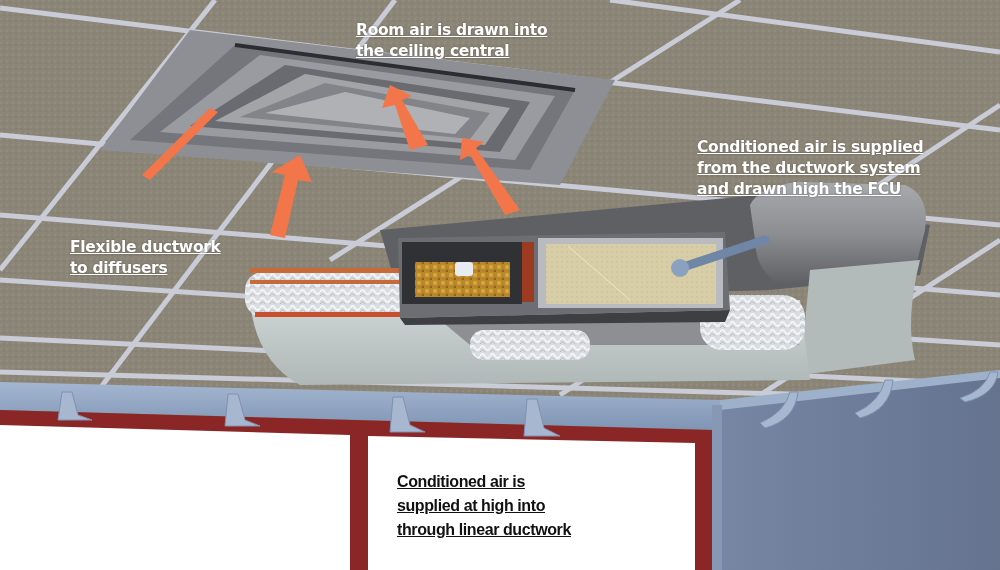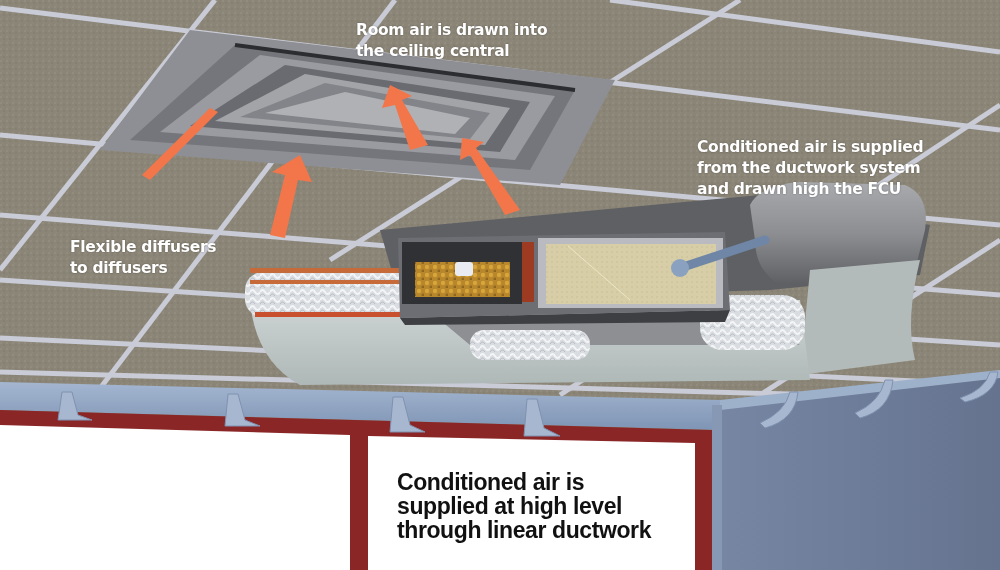--- a/index.html
+++ b/index.html
@@ -1,20 +1,20 @@
 <!DOCTYPE html>
 <html><head>
 <meta charset="utf-8">
 <style>
   html,body{margin:0;padding:0;}
   body{width:1000px;height:570px;overflow:hidden;background:#8b8577;font-family:"Liberation Sans",sans-serif;position:relative;}
   .scene{position:absolute;left:0;top:0;width:1000px;height:570px;}
-  .label{position:absolute;font-family:"DejaVu Sans",sans-serif;font-weight:bold;font-size:15.5px;line-height:21px;letter-spacing:-0.3px;}
+  .label{position:absolute;font-family:"DejaVu Sans",sans-serif;font-weight:bold;font-size:15.5px;line-height:21px;letter-spacing:-0.3px;text-decoration:underline;}
   .label.light{color:#ffffff;text-shadow:0 0 2px rgba(0,0,0,0.35);}
-  .label.dark{color:#111111;font-family:"Liberation Sans",sans-serif;font-size:23px;line-height:24px;letter-spacing:-0.4px;}
+  .label.dark{color:#111111;font-family:"Liberation Sans",sans-serif;font-size:16px;line-height:24px;letter-spacing:-0.4px;}
   .label .ln{display:block;white-space:nowrap;}
 </style>
 </head>
 <body>
 
 <svg class="scene" viewBox="0 0 1000 570" width="1000" height="570" xmlns="http://www.w3.org/2000/svg">
   <defs>
     <pattern id="tileTex" width="6" height="6" patternUnits="userSpaceOnUse">
       <rect width="6" height="6" fill="#8b8577"></rect>
       <circle cx="1" cy="1" r="0.8" fill="#9a9486"></circle>
@@ -156,21 +156,21 @@
   <span class="ln">the ceiling central</span>
 </div>
 
 <div class="label light" style="left:697px;top:137px;">
   <span class="ln">Conditioned air is supplied</span>
   <span class="ln">from the ductwork system</span>
   <span class="ln">and drawn high the FCU</span>
 </div>
 
 <div class="label light" style="left:70px;top:237px;">
-  <span class="ln">Flexible diffusers</span>
+  <span class="ln">Flexible ductwork</span>
   <span class="ln">to diffusers</span>
 </div>
 
 <div class="label dark" style="left:397px;top:470px;">
   <span class="ln">Conditioned air is</span>
-  <span class="ln">supplied at high level</span>
+  <span class="ln">supplied at high into</span>
   <span class="ln">through linear ductwork</span>
 </div>
 
 </body></html>

